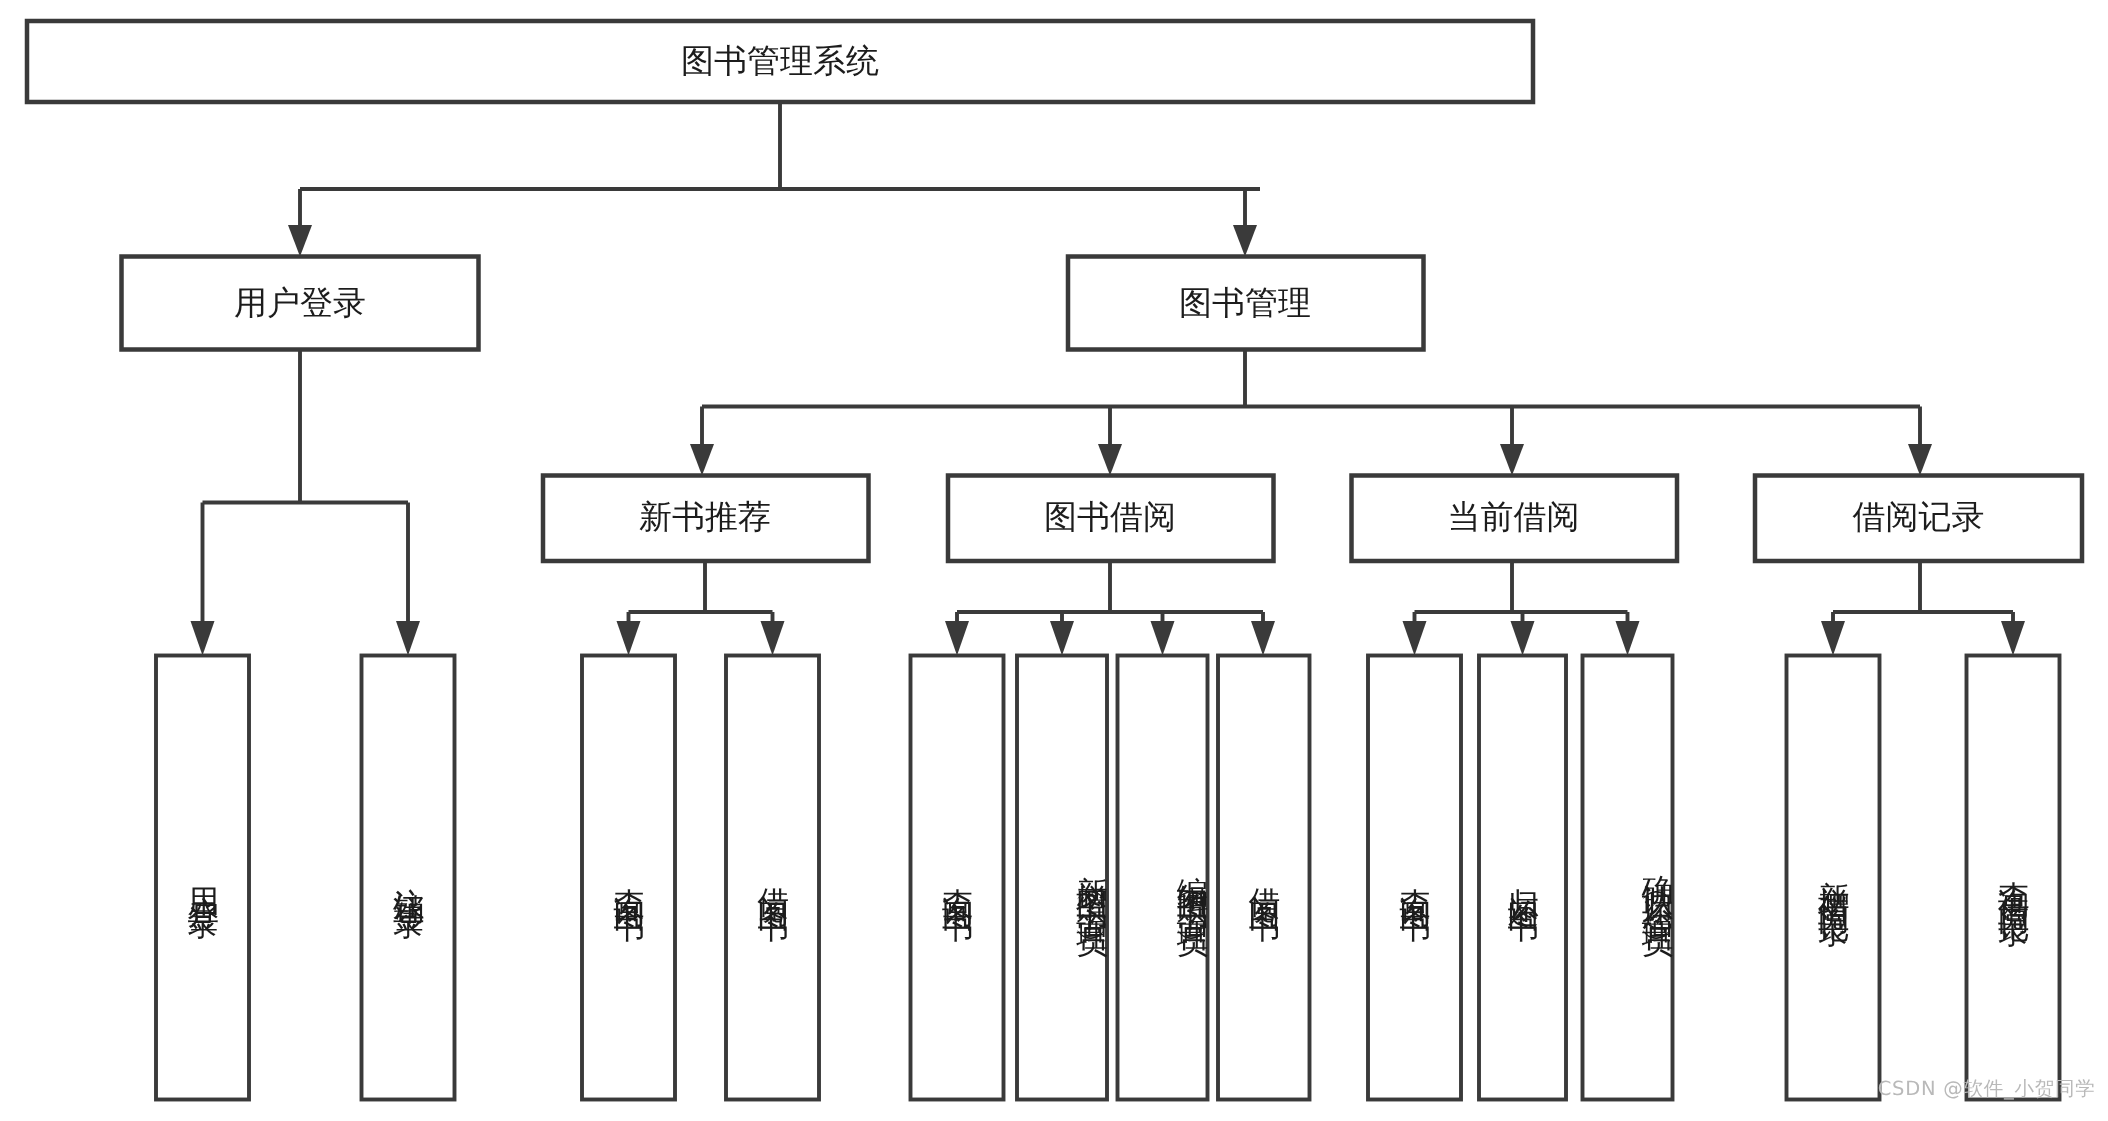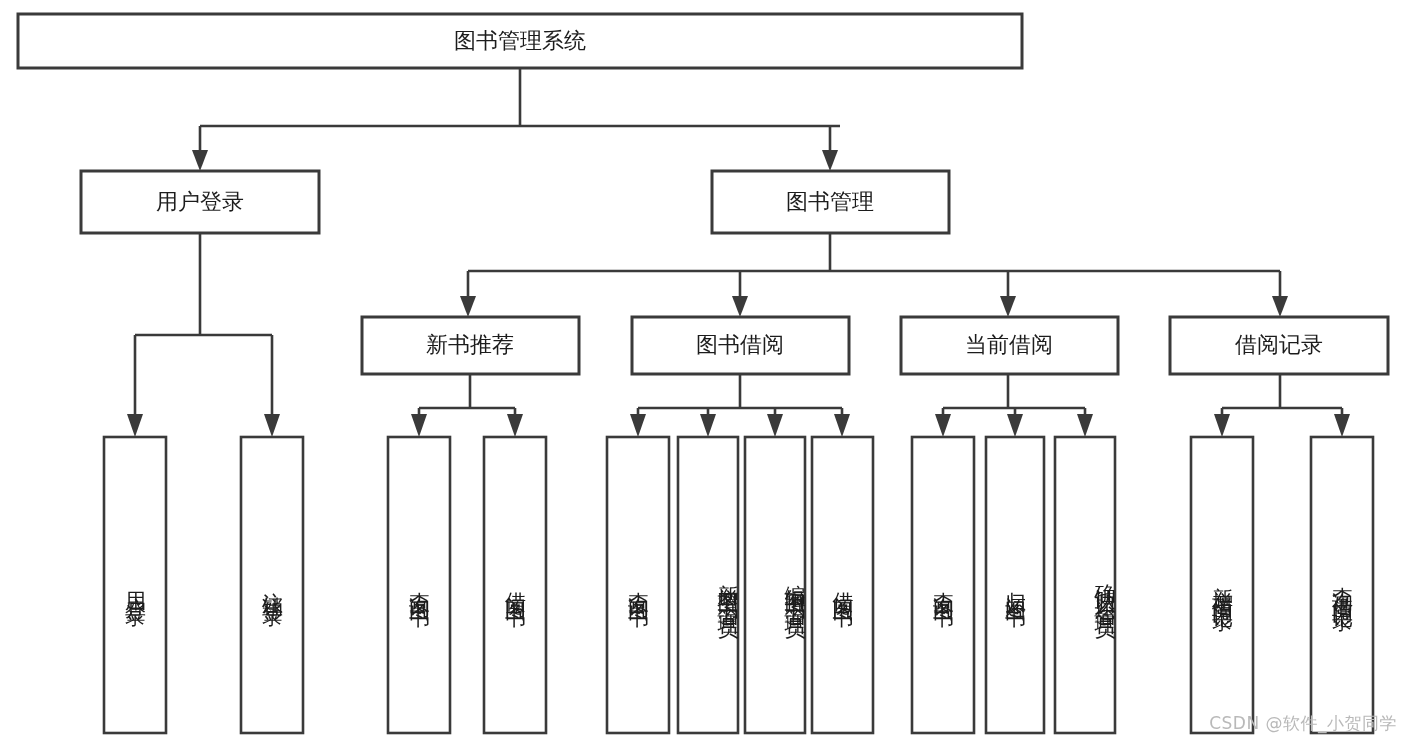--- a/index.html
+++ b/index.html
@@ -69,21 +69,21 @@
     pointer-events: none;
   }
   .vlabel.center {
     align-items: center;
   }
   .watermark {
     position: absolute;
     right: 8px;
     bottom: 2px;
     font-family: "DejaVu Sans", "Liberation Sans", sans-serif;
-    font-size: 17px;
+    font-size: 13px;
     color: #b9b9b9;
     white-space: nowrap;
     letter-spacing: 0.5px;
   }
 </style>
 </head>
 <body>
 
 <div id="diagram-root">
 

